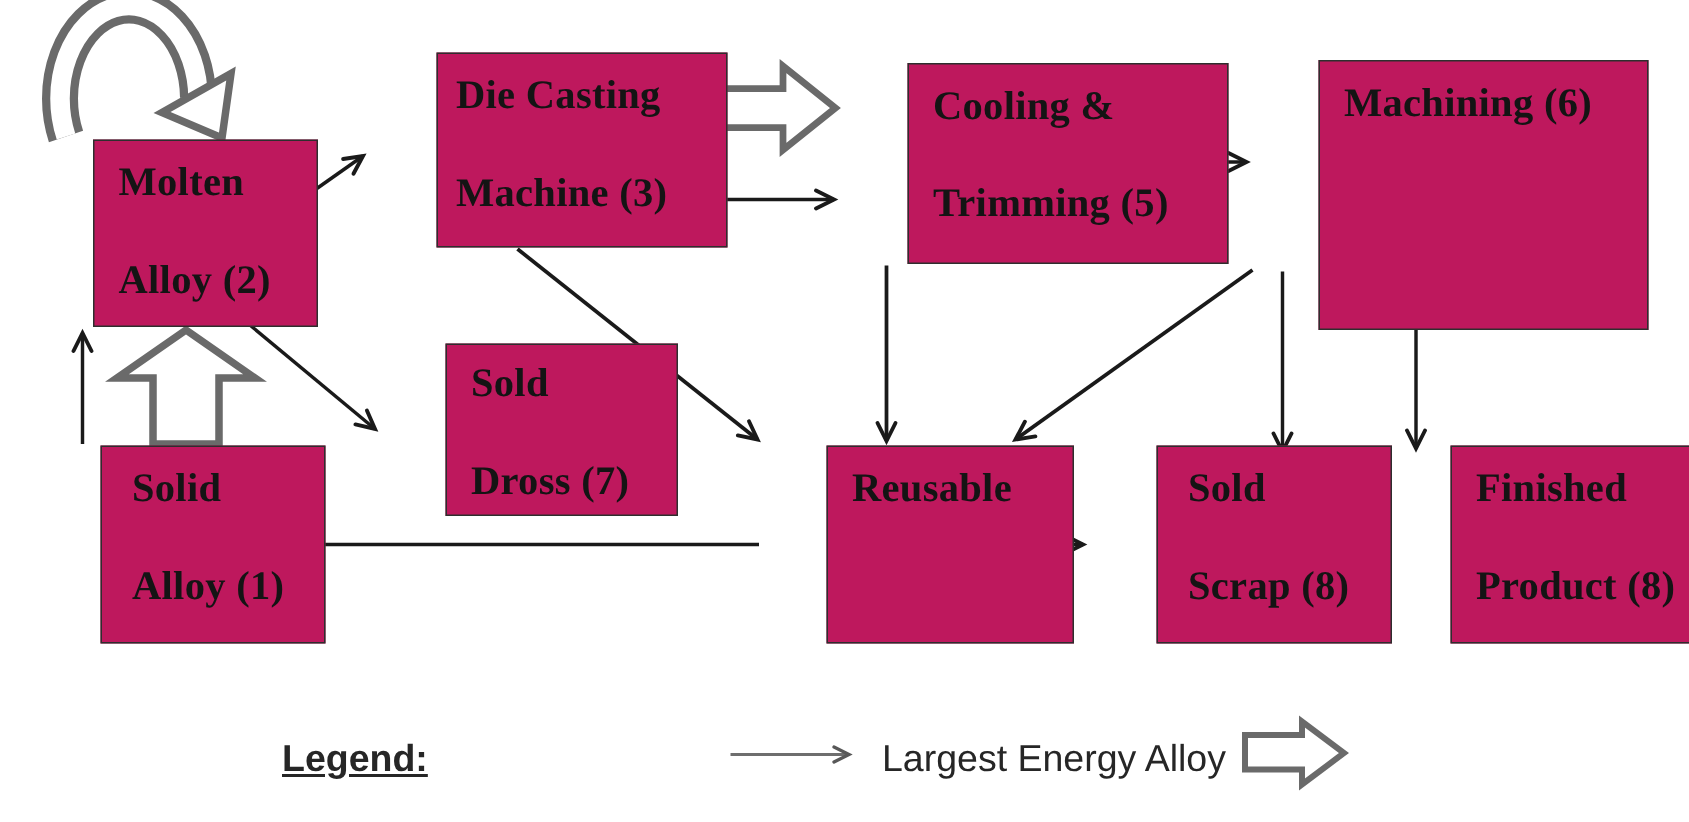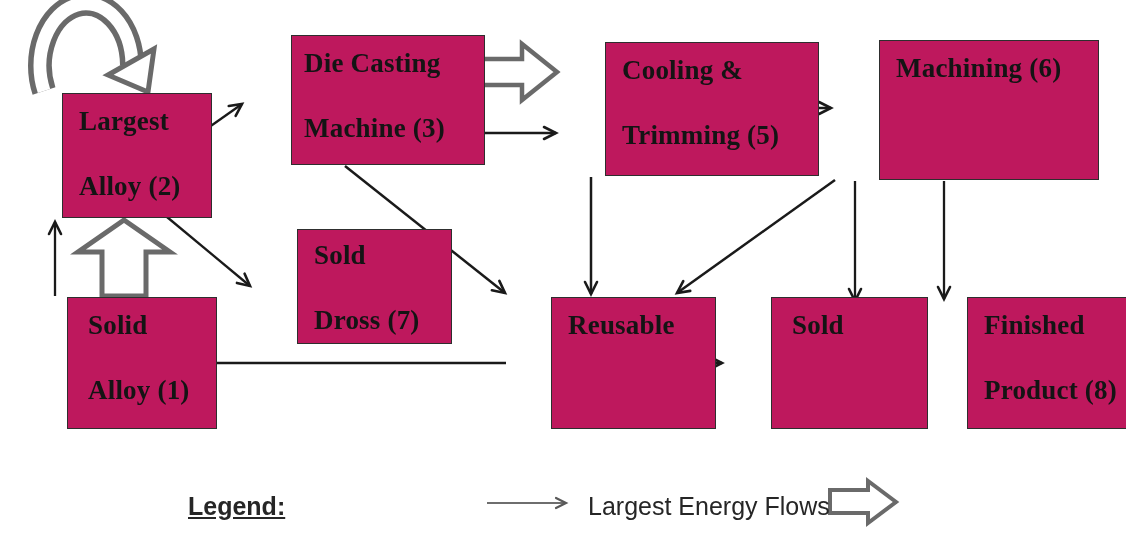--- a/index.html
+++ b/index.html
@@ -75,58 +75,59 @@
     <line x1="944" y1="181" x2="944" y2="299" stroke="#1a1a1a" stroke-width="2.3" marker-end="url(#mh)"></line>
     <line x1="673" y1="363" x2="722" y2="363" stroke="#1a1a1a" stroke-width="2.3" marker-end="url(#mh)"></line>
     <line x1="506" y1="363" x2="179" y2="363" stroke="#1a1a1a" stroke-width="2.3" marker-end="url(#mh)"></line>
     <line x1="55" y1="296" x2="55" y2="222" stroke="#1a1a1a" stroke-width="2.3" marker-end="url(#mh)"></line>
 
     <line x1="487" y1="503" x2="566" y2="503" stroke="#6e6e6e" stroke-width="2" marker-end="url(#mhg)"></line>
     <polygon points="830,490 868,490 868,481 896,502 868,523 868,513 830,513" fill="#ffffff" stroke="#6a6a6a" stroke-width="4"></polygon>
   </svg>
 
   <div class="node" style="left:18px;top:93px;width:150px;height:125px;">
-    <span class="l">Largest</span>
+    <span class="l">Molten</span>
     <span class="l">Alloy (2)</span>
   </div>
 
   <div class="node" style="left:247px;top:35px;width:194px;height:130px;padding-left:12px;">
     <span class="l">Die Casting</span>
     <span class="l">Machine (3)</span>
   </div>
 
   <div class="node" style="left:561px;top:42px;width:214px;height:134px;">
     <span class="l">Cooling &amp;</span>
     <span class="l">Trimming (5)</span>
   </div>
 
-  <div class="node" style="left:835px;top:40px;width:220px;height:140px;">
+  <div class="node" style="left:835px;top:40px;width:220px;height:180px;">
     <span class="l">Machining (6)</span>
     <span class="l"></span>
   </div>
 
   <div class="node" style="left:23px;top:297px;width:150px;height:132px;padding-left:20px;">
     <span class="l">Solid</span>
     <span class="l">Alloy (1)</span>
   </div>
 
   <div class="node" style="left:253px;top:229px;width:155px;height:115px;padding-top:8px;">
     <span class="l">Sold</span>
     <span class="l">Dross (7)</span>
   </div>
 
   <div class="node" style="left:507px;top:297px;width:165px;height:132px;">
     <span class="l">Reusable</span>
   </div>
 
   <div class="node" style="left:727px;top:297px;width:157px;height:132px;padding-left:20px;">
     <span class="l">Sold</span>
+    <span class="l">Scrap (8)</span>
   </div>
 
   <div class="node" style="left:923px;top:297px;width:189px;height:132px;">
     <span class="l">Finished</span>
     <span class="l">Product (8)</span>
   </div>
 
   <div class="legend-item legend-title" style="left:188px;top:492px;">Legend:</div>
-  <div class="legend-item" style="left:588px;top:492px;">Largest Energy Flows</div>
+  <div class="legend-item" style="left:588px;top:492px;">Largest Energy Alloy</div>
 
 </div>
 
 </body></html>

